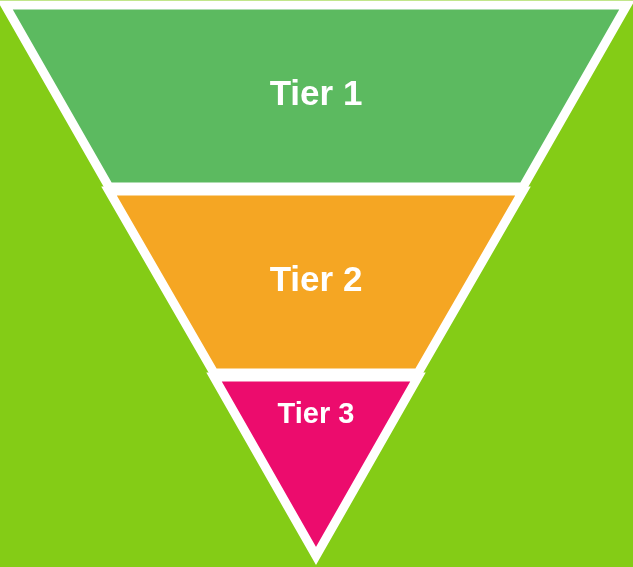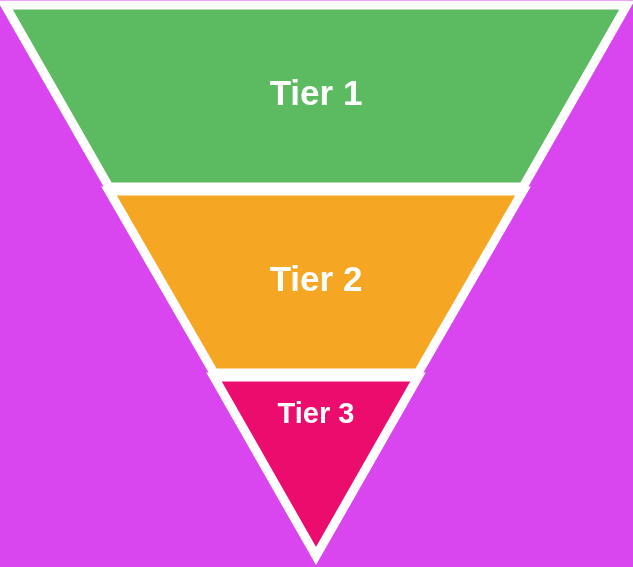--- a/index.html
+++ b/index.html
@@ -37,21 +37,21 @@
     dominant-baseline: middle;
     paint-order: stroke;
   }
   .label-t1 { font-size: 35px; }
   .label-t2 { font-size: 35px; }
   .label-t3 { font-size: 29px; }
 </style>
 </head>
 <body>
 
-<div id="funnel-stage" style="background: #d946ef;">
+<div id="funnel-stage" style="background: #84cc16;">
 
   <svg id="funnel-svg" width="633" height="567" viewBox="0 0 633 567">
 
     <polygon class="funnel-segment" points="5,5 627,5 523,187 109,187" fill="#5cba60"></polygon>
 
     <polygon class="funnel-segment" points="109,191 523,191 418,373 214,373" fill="#f5a623"></polygon>
 
     <polygon class="funnel-segment" points="214,377 418,377 316,556" fill="#ec0c6d"></polygon>
 
     <text class="funnel-label label-t1" x="316" y="96">Tier 1</text>

